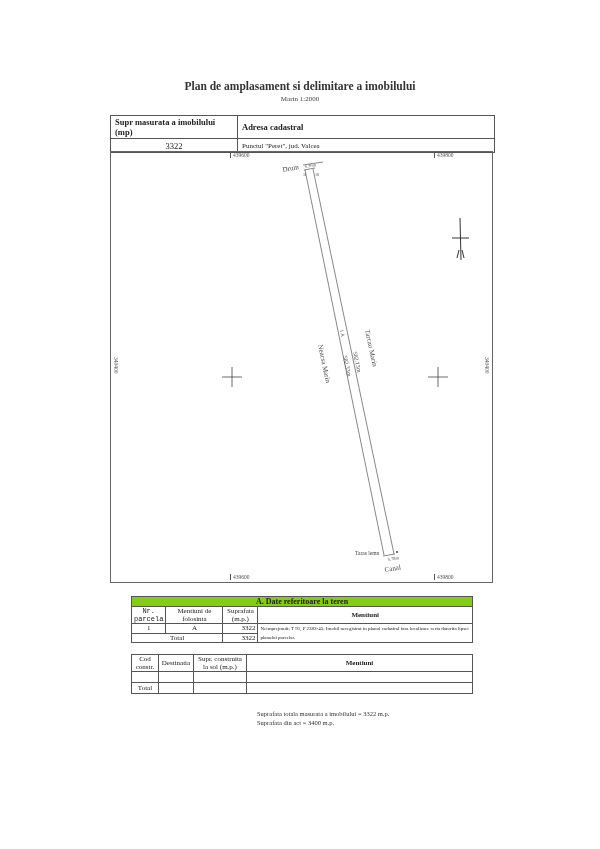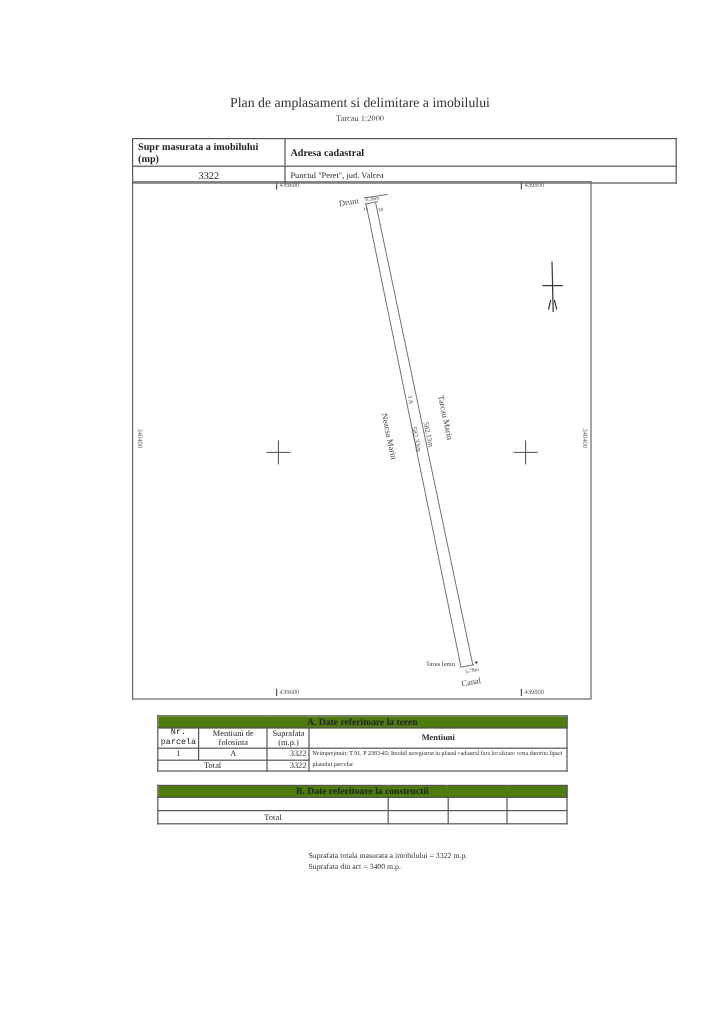--- a/index.html
+++ b/index.html
@@ -1,49 +1,49 @@
 <!DOCTYPE html>
 <html><head>
 <meta charset="utf-8">
 <style>
   html, body { margin:0; padding:0; }
   body {
     width:600px; height:849px; background:#ffffff; position:relative; overflow:hidden;
     font-family: "Liberation Serif", "DejaVu Serif", serif; color:#222;
   }
   .abs { position:absolute; }
-  .title { left:0; width:600px; top:80px; text-align:center; font-size:11.5px; color:#333; }
+  .title { left:0; width:600px; top:80px; text-align:center; font-size:11.5px; color:#333;font-weight:bold; }
   .subtitle { left:0; width:600px; top:95px; text-align:center; font-size:7px; color:#444; }
 
   table { border-collapse:collapse; }
-  .hdr-table { left:110px; top:115px; width:454px; font-size:8.5px; }
+  .hdr-table { left:110px; top:115px; width:385px; font-size:8.5px; }
   .hdr-table td { border:1px solid #555; padding:1px 4px; height:11px; }
   .hdr-table .h { font-weight:bold; }
   .hdr-table .val { font-size:7px; }
 
   .map { left:110px; top:151px; width:383px; height:432px; border:1px solid #666; box-sizing:border-box; }
   .coord { font-size:5.5px; color:#555; }
   .tick { border-left:1px solid #555; height:6px; }
   .vlabel { font-size:5.5px; color:#555; transform:rotate(90deg); transform-origin:left top; white-space:nowrap; }
 
   .sectA { left:131px; top:596px; width:342px; font-size:7px; }
   .sect td { border:1px solid #555; padding:0 2px; text-align:center; }
-  .sect .title-row td { font-weight:bold; font-size:8px; background:#4d7c0f; }
+  .sect .title-row td { font-weight:bold; font-size:8px; background:#84cc16; }
   .sect .hd td { font-size:7px; }
   .sect .ment { text-align:left; font-size:5px; line-height:9px; }
 
   .sectB { left:131px; top:654px; width:342px; font-size:7px; }
 
   .foot { left:257px; font-size:6.5px; color:#333; }
 </style>
 </head>
 <body>
 
 <div class="abs title">Plan de amplasament si delimitare a imobilului</div>
-<div class="abs subtitle">Tarcau 1:2000</div>
+<div class="abs subtitle">Marin 1:2000</div>
 
 <table class="abs hdr-table">
   <tbody>
       <tr>
     <td class="h" style="width:118px;">Supr masurata a imobilului (mp)</td>
     <td class="h">Adresa cadastral</td>
   </tr>
   <tr>
     <td style="text-align:center;">3322</td>
     <td class="val">Punctul "Peret", jud. Valcea</td>
@@ -124,23 +124,26 @@
   </tr>
   <tr>
     <td colspan="2">Total</td>
     <td style="text-align:right;">3322</td>
   </tr>
 </tbody>
   </table>
 
 <table class="abs sect sectB">
   <tbody>
-      <tr class="title-row">
-        <td colspan="4">B. Date referitoare la constructii</td>
-      </tr>
+  <tr class="hd">
+    <td style="width:22px;">Cod constr.</td>
+    <td style="width:30px;">Destinatia</td>
+    <td style="width:48px;">Supr. construita la sol (m.p.)</td>
+    <td style="font-weight:bold;">Mentiuni</td>
+  </tr>
   <tr style="height:11px;">
         <td></td>
         <td></td>
         <td></td>
         <td></td>
       </tr>
   <tr style="height:11px;">
     <td>Total</td>
     <td></td>
         <td></td>

